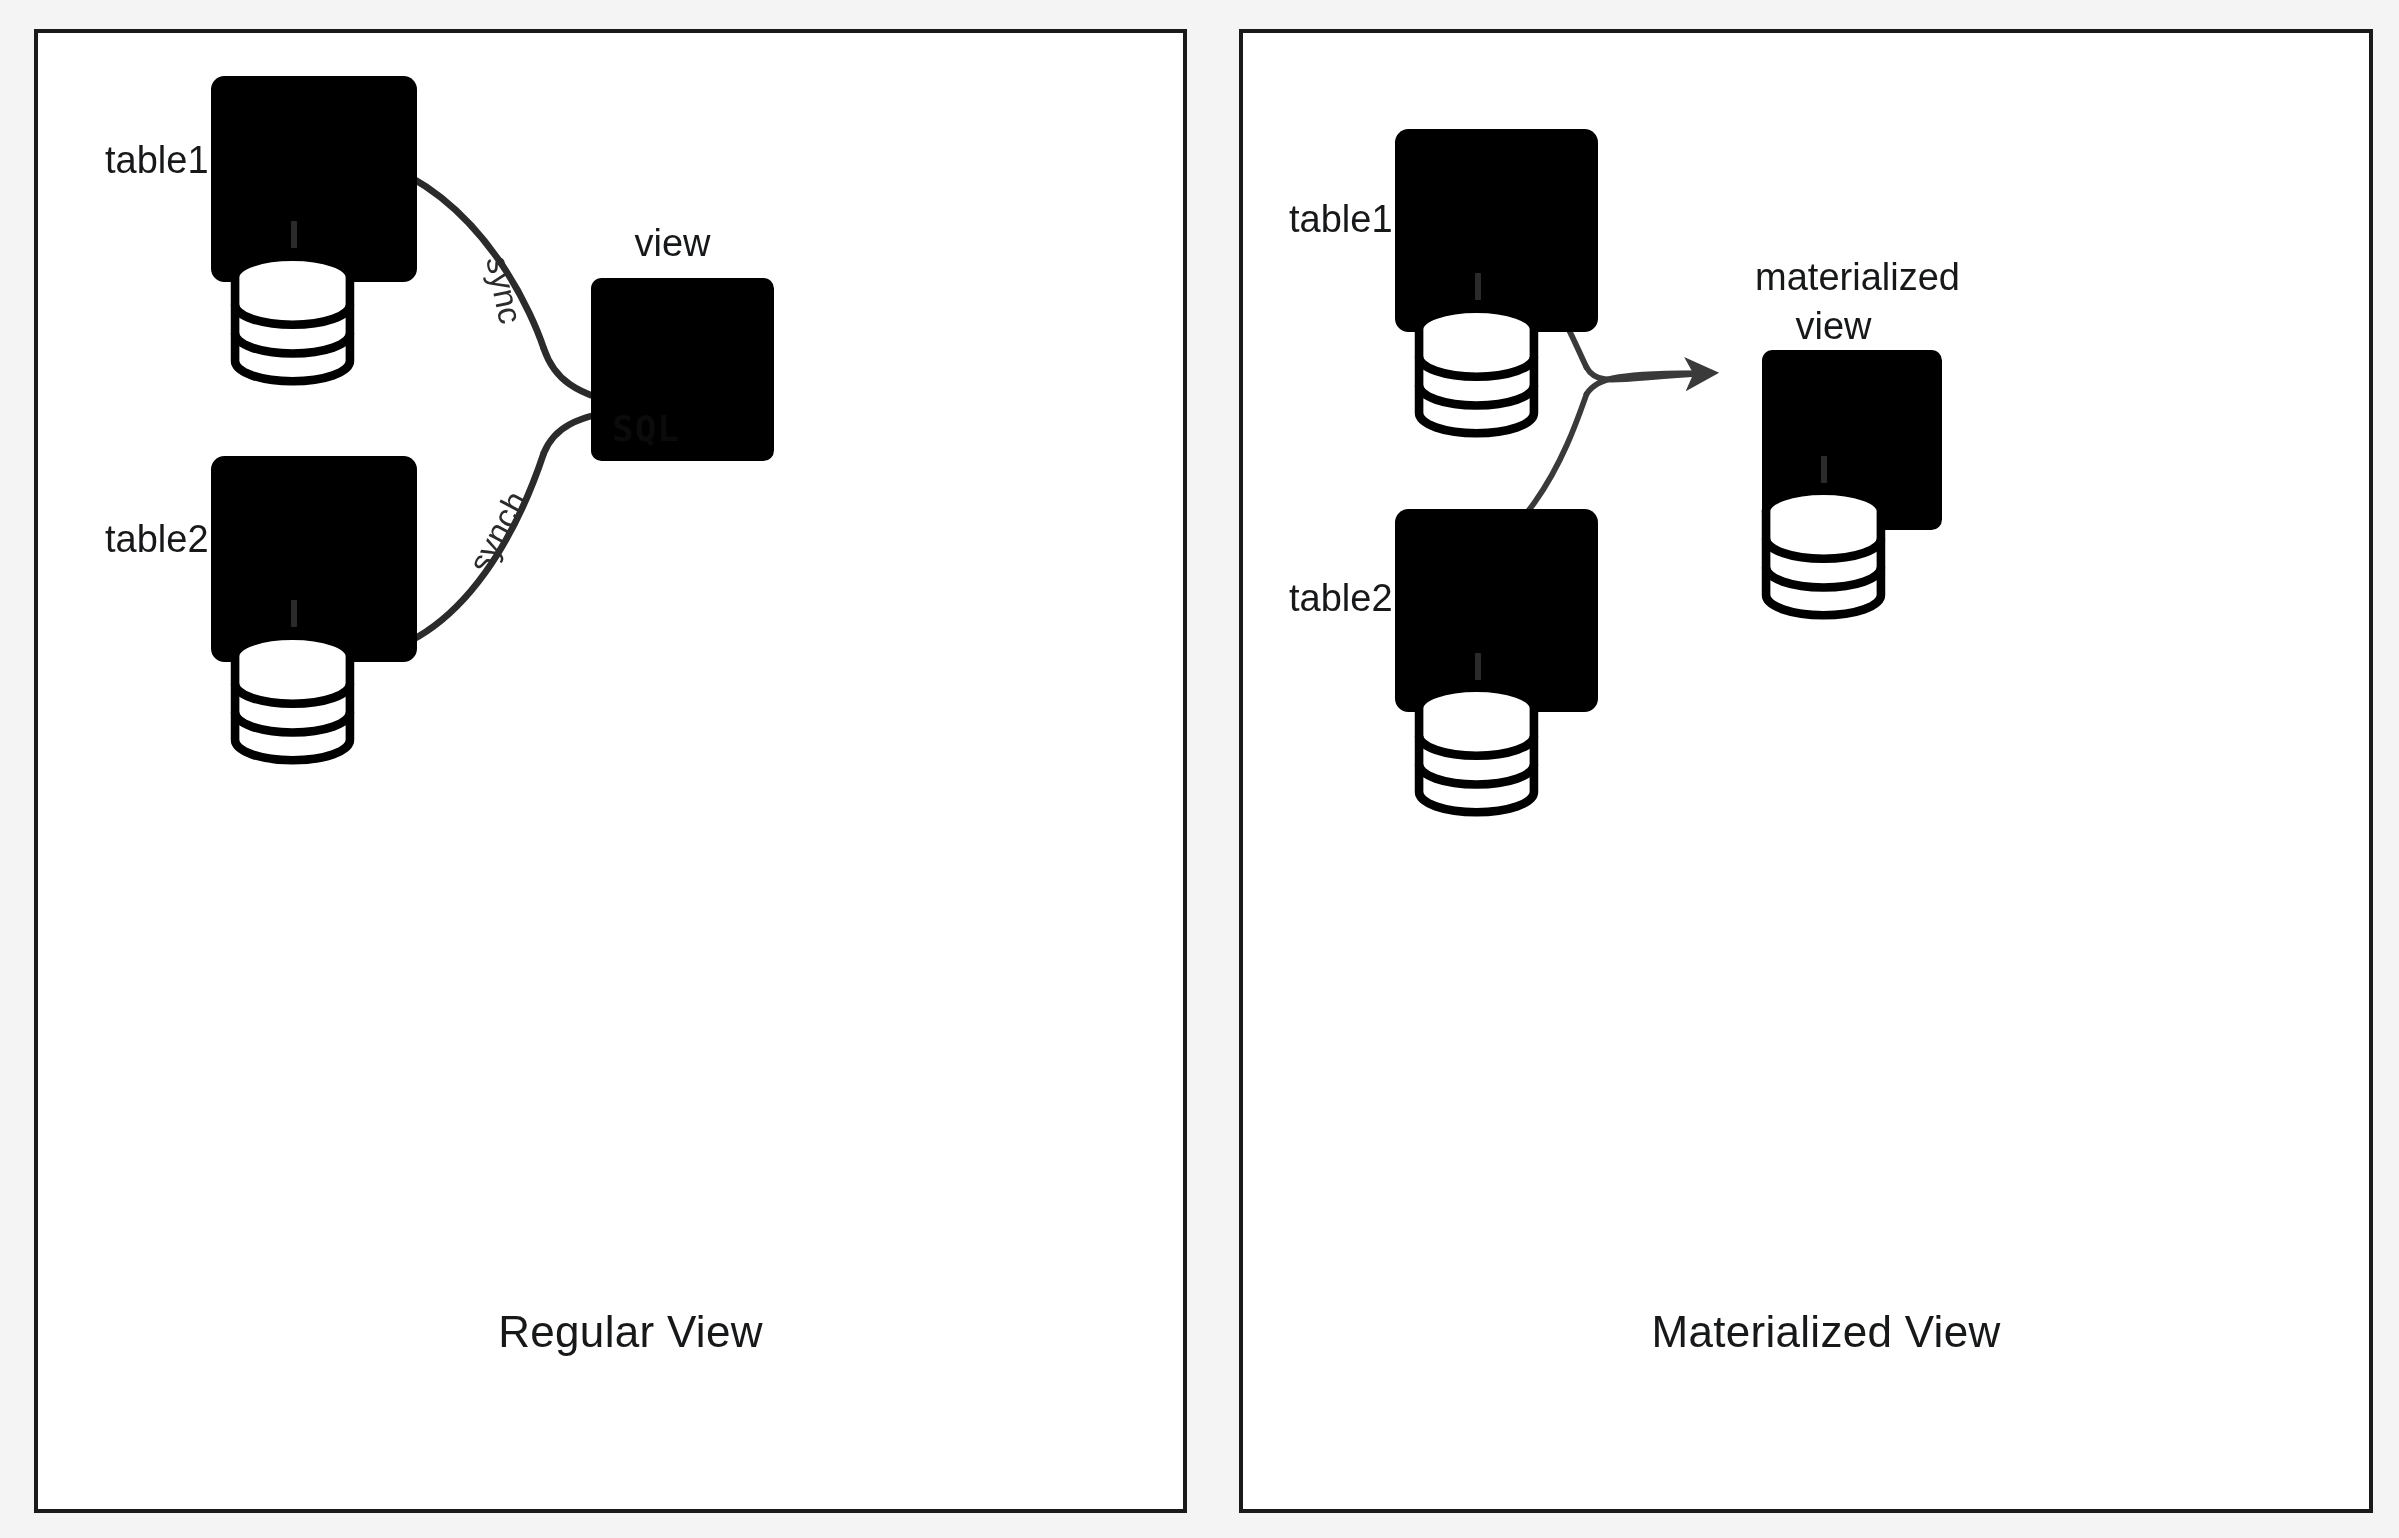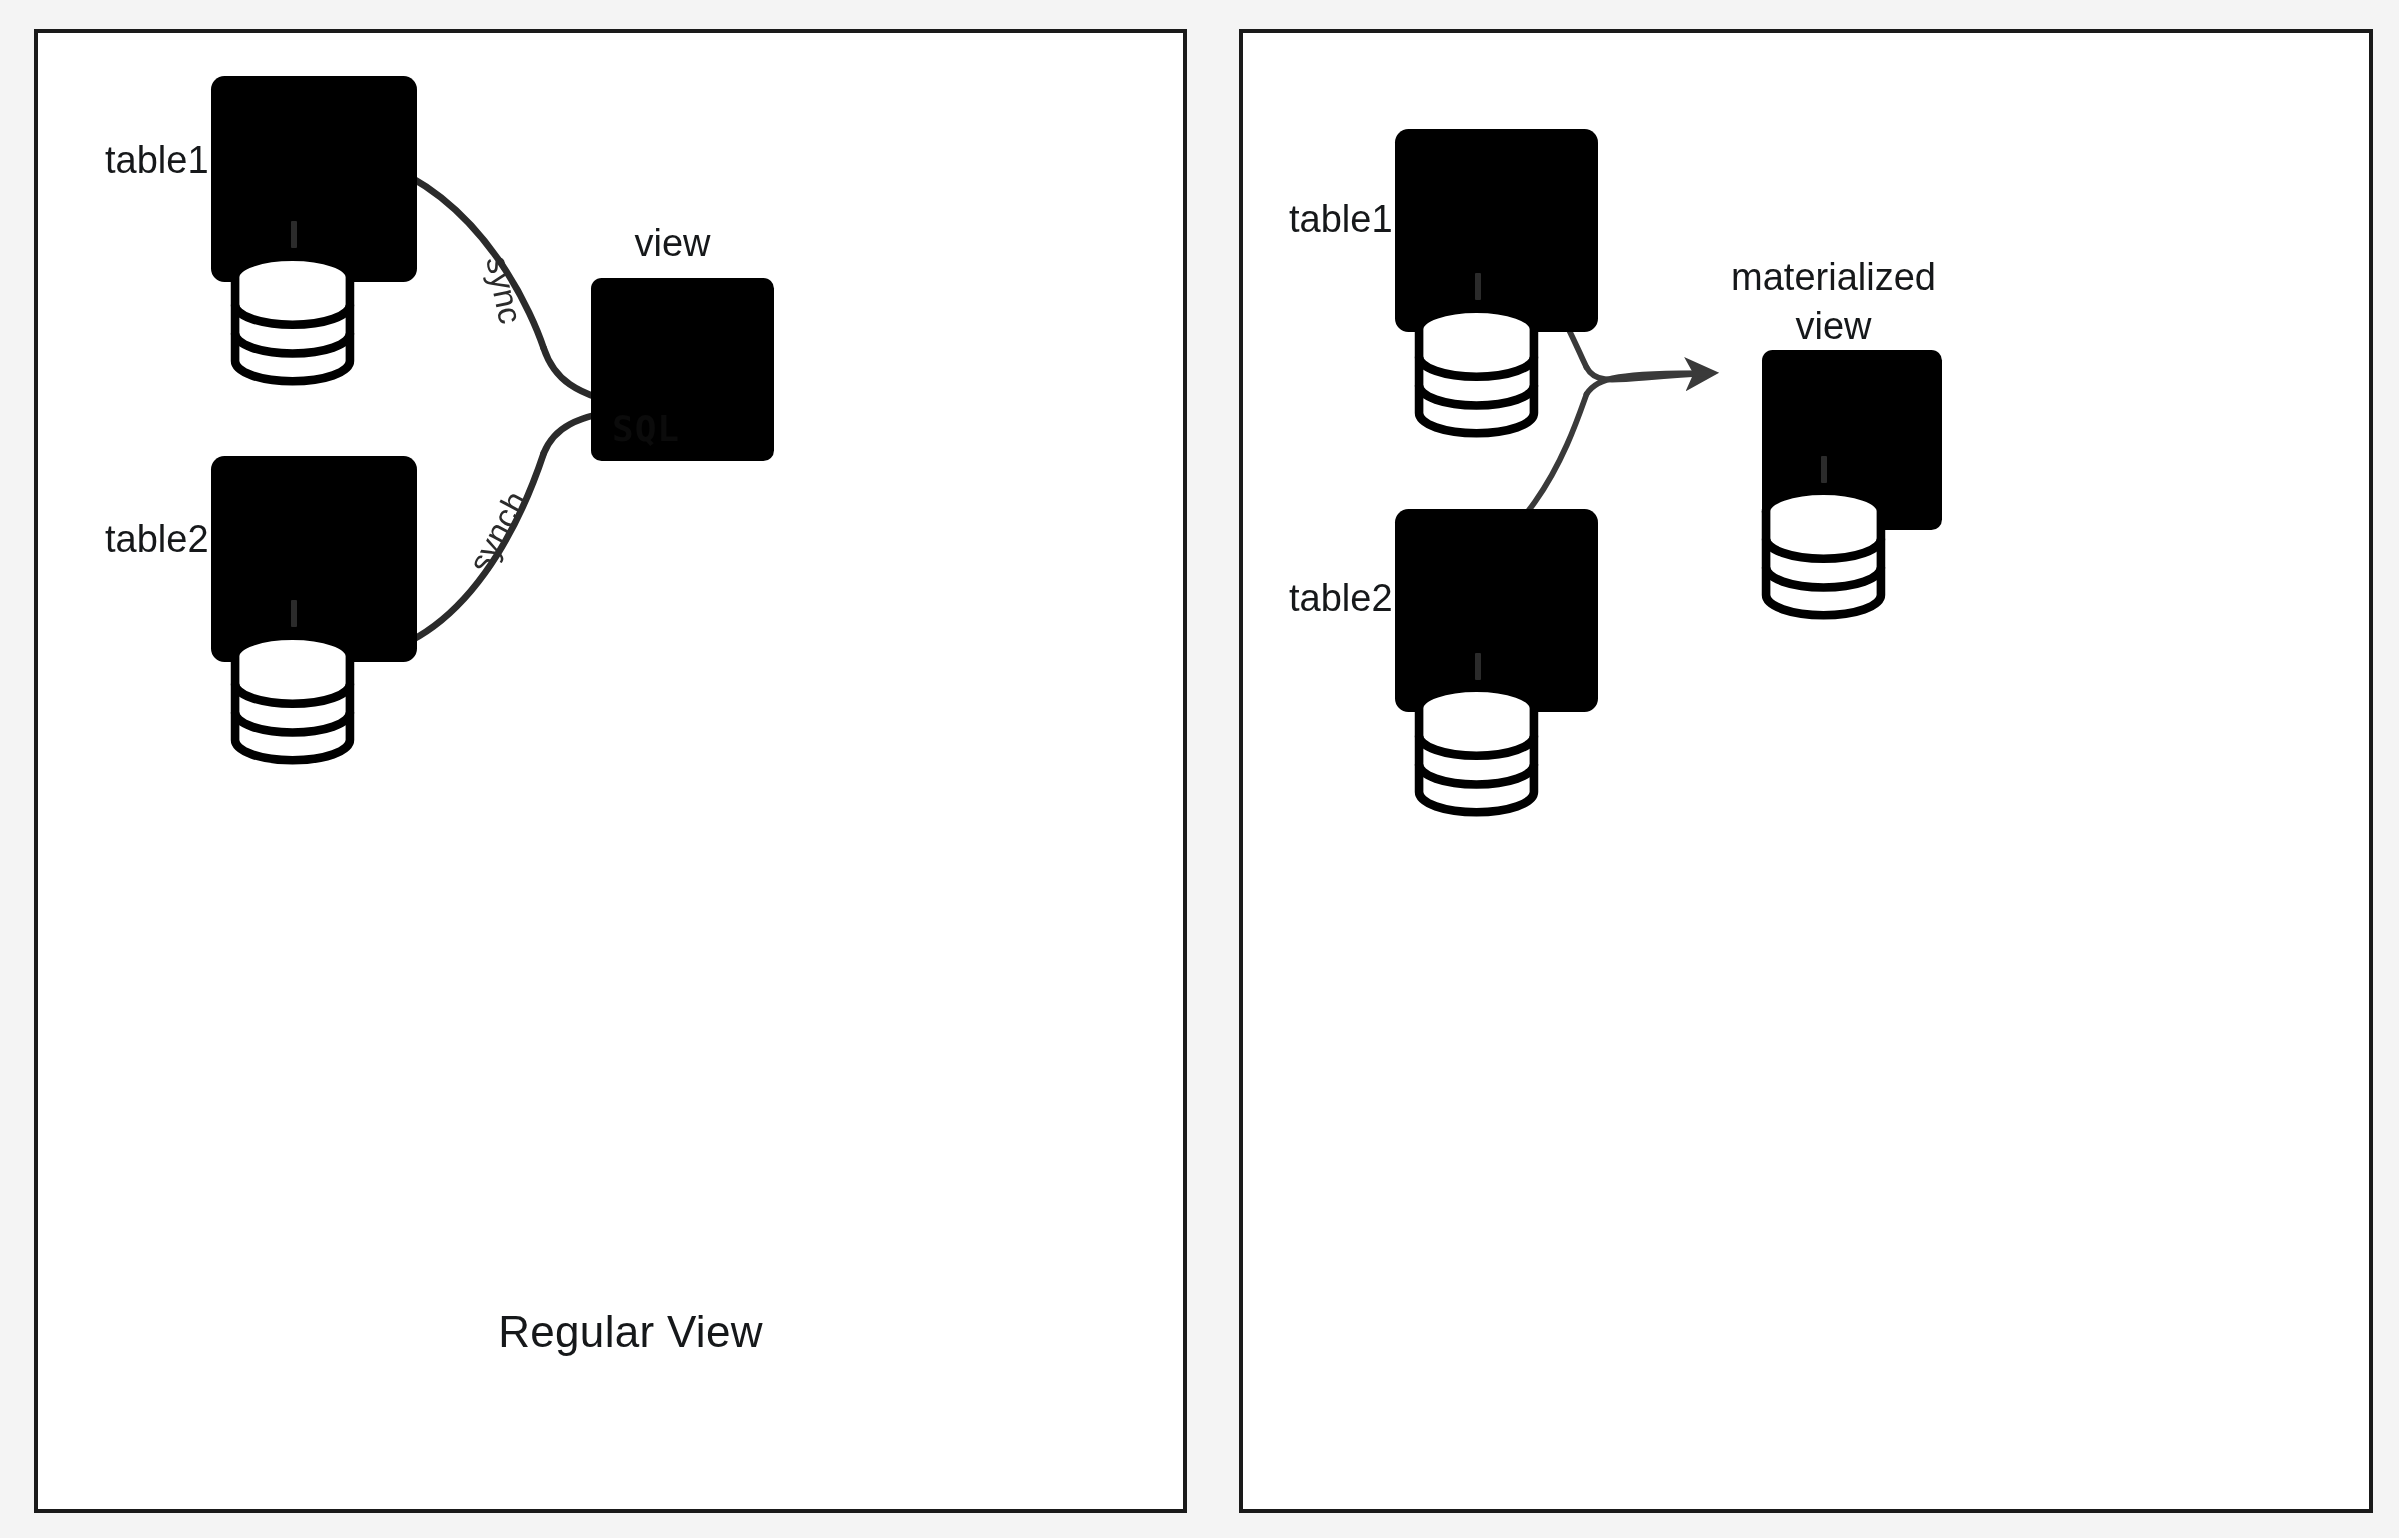--- a/index.html
+++ b/index.html
@@ -229,21 +229,21 @@
 
     <div class="db-wrap" style="left:170px;top:650px;width:127px;height:134px;">
       <svg viewBox="0 0 132 140">
         <ellipse cx="66" cy="26" rx="60" ry="21" fill="#fff" stroke="#000" stroke-width="9"></ellipse>
         <path d="M 6 26 L 6 114 A 60 21 0 0 0 126 114 L 126 26" fill="#fff" stroke="#000" stroke-width="9" stroke-linejoin="round"></path>
         <path d="M 6 55 A 60 21 0 0 0 126 55" fill="none" stroke="#000" stroke-width="9"></path>
         <path d="M 6 85 A 60 21 0 0 0 126 85" fill="none" stroke="#000" stroke-width="9"></path>
       </svg>
     </div>
 
-    <div class="label center" id="right-mv-label1" style="left:432px;top:223px;width:317px;">materialized</div>
+    <div class="label center" id="right-mv-label1" style="left:456px;top:223px;width:317px;">materialized</div>
 
     <div class="label center" id="right-mv-label2" style="left:432px;top:272px;width:317px;">view</div>
 
     <div class="view-icon" id="right-mv-icon" style="left:519px;top:317px;width:125px;height:92px;">
       <div class="hdr"></div>
       <div class="key"></div>
       <div class="val"></div>
       <div class="key"></div>
       <div class="val"></div>
     </div>
@@ -252,16 +252,17 @@
 
     <div class="db-wrap" style="left:517px;top:453px;width:127px;height:134px;">
       <svg viewBox="0 0 132 140">
         <ellipse cx="66" cy="26" rx="60" ry="21" fill="#fff" stroke="#000" stroke-width="9"></ellipse>
         <path d="M 6 26 L 6 114 A 60 21 0 0 0 126 114 L 126 26" fill="#fff" stroke="#000" stroke-width="9" stroke-linejoin="round"></path>
         <path d="M 6 55 A 60 21 0 0 0 126 55" fill="none" stroke="#000" stroke-width="9"></path>
         <path d="M 6 85 A 60 21 0 0 0 126 85" fill="none" stroke="#000" stroke-width="9"></path>
       </svg>
     </div>
 
+    <div class="panel-title" id="right-caption" style="top:1274px;">Materialized View</div>
   </div>
 
 </div>
 
 
 </body></html>

